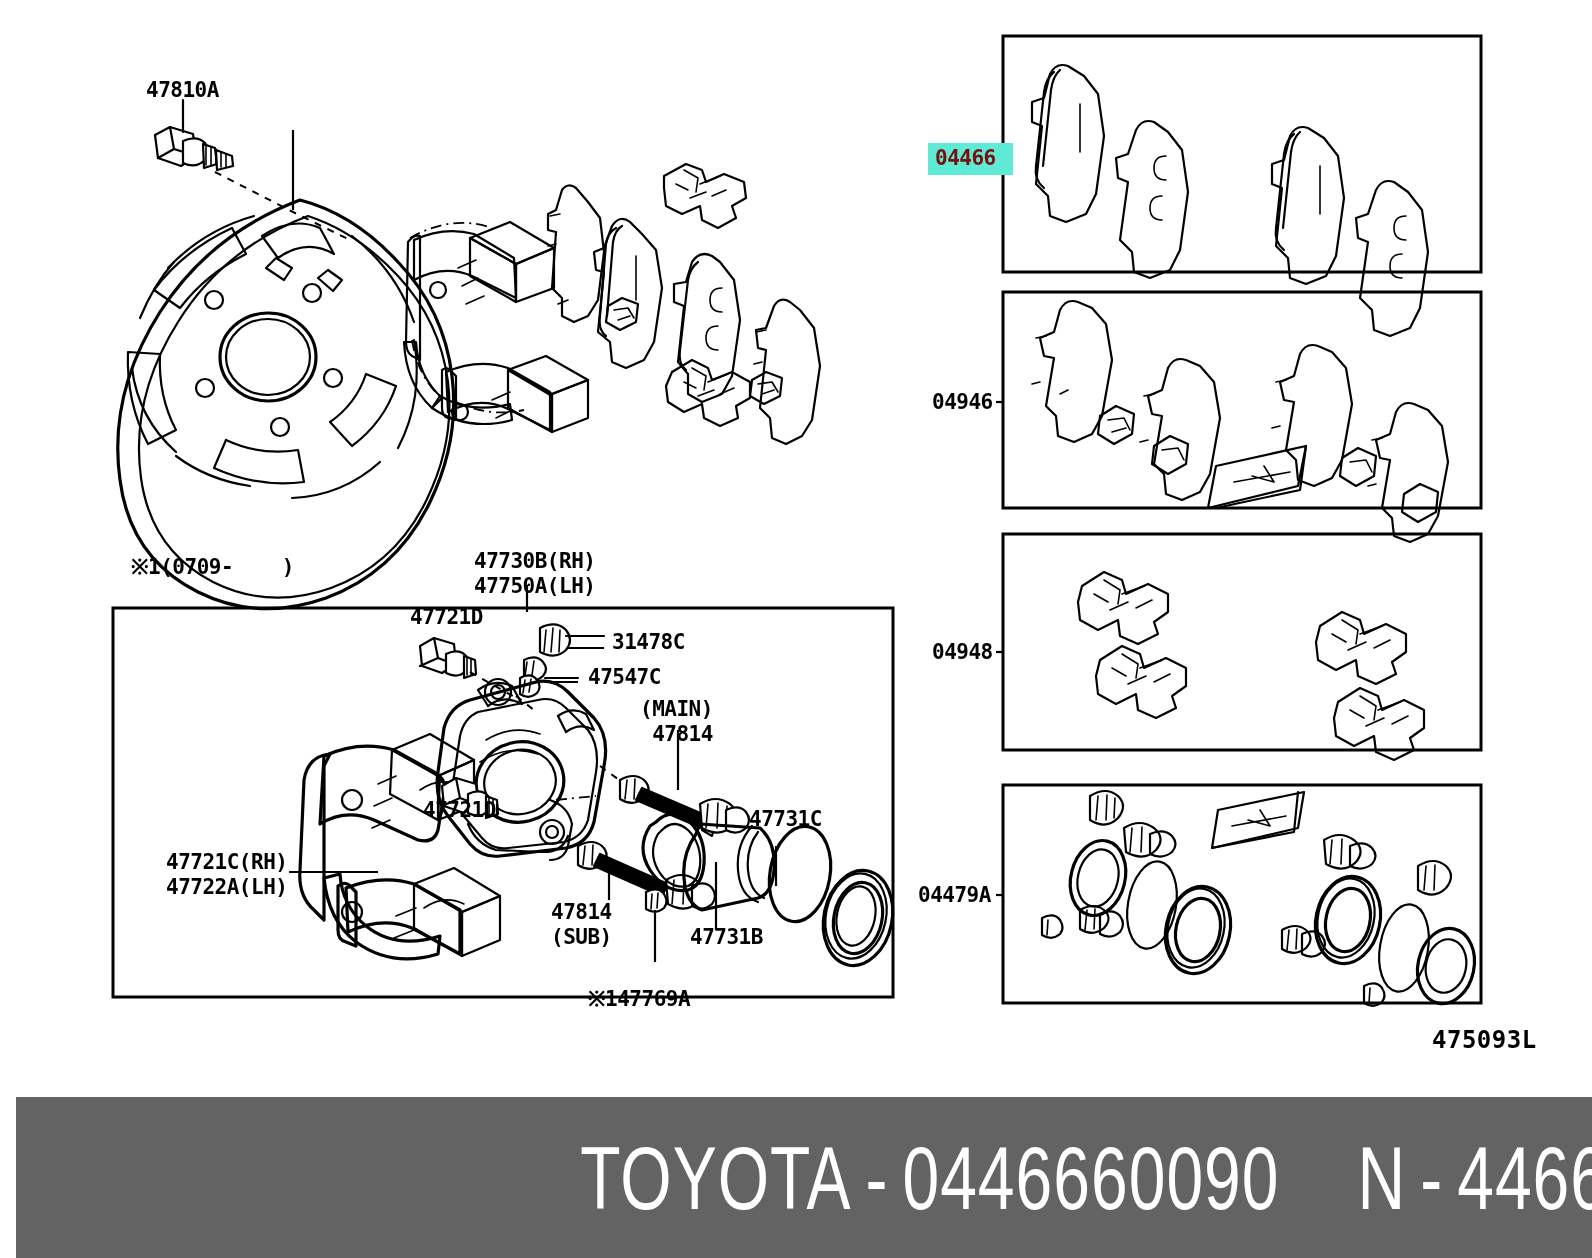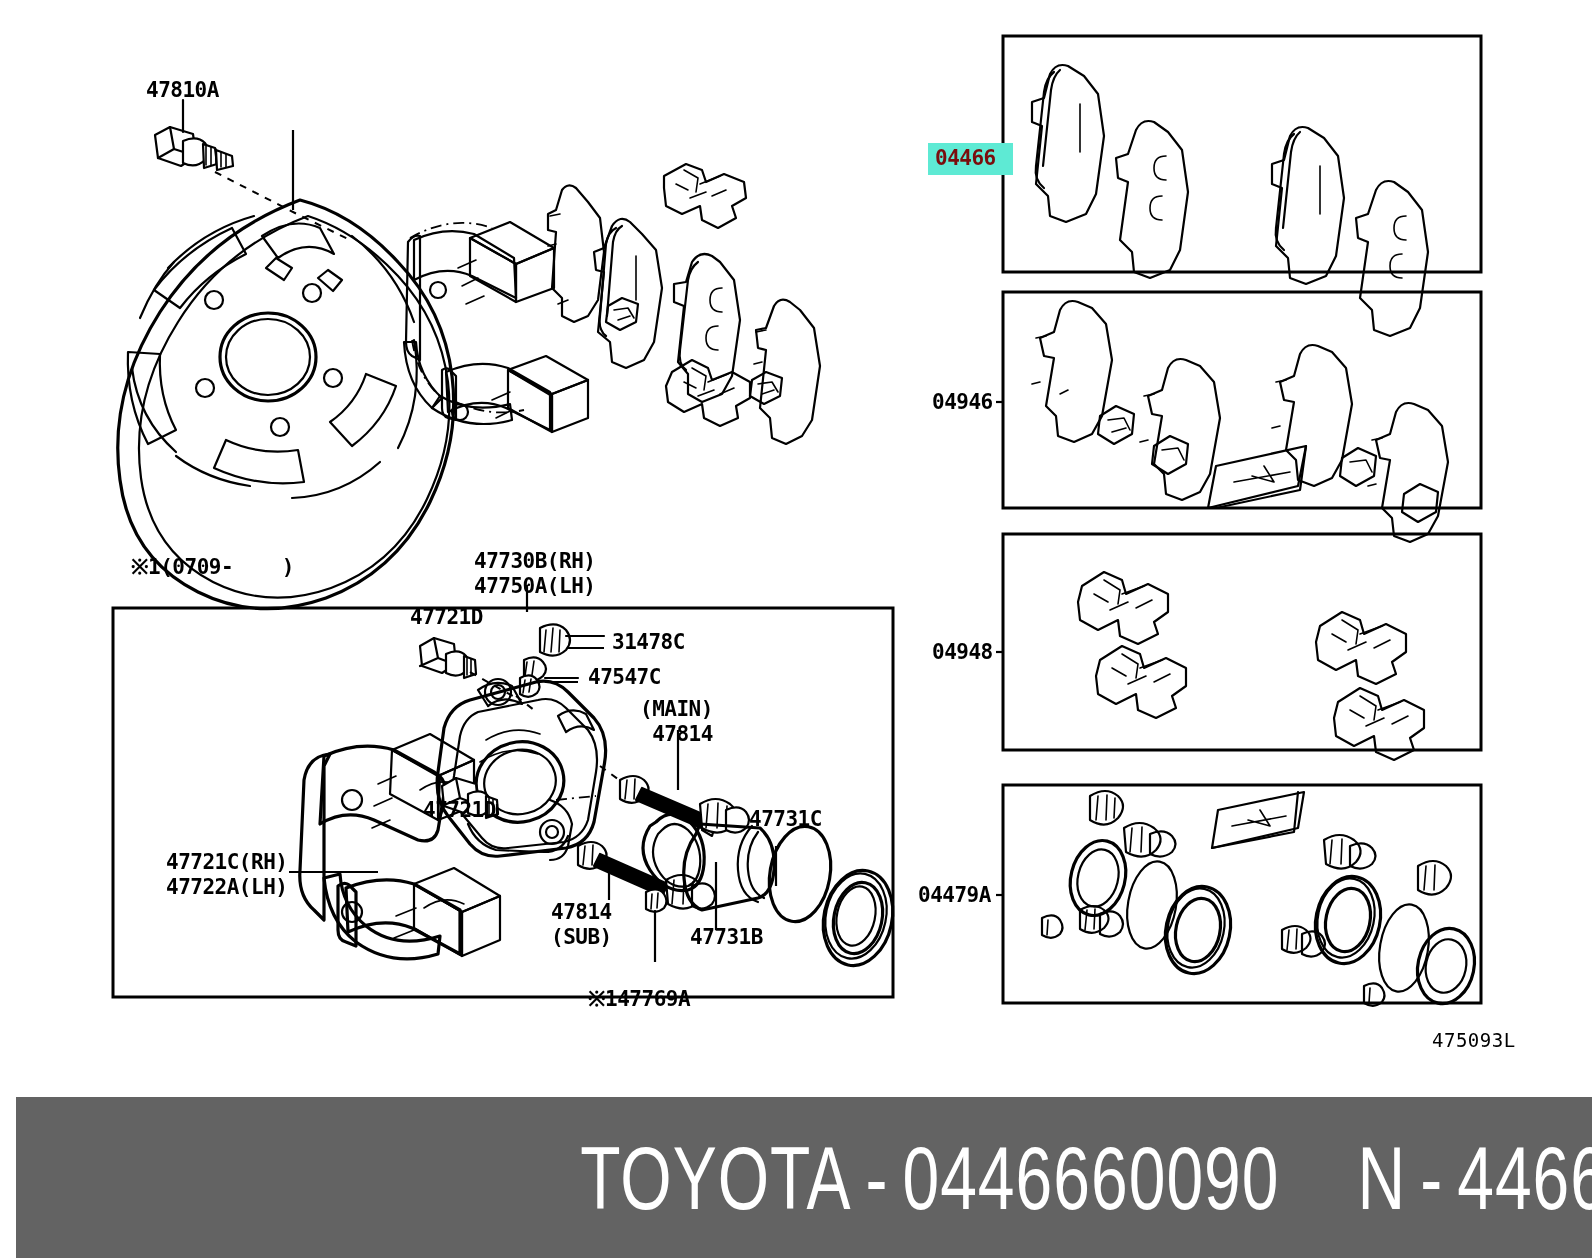--- a/index.html
+++ b/index.html
@@ -38,22 +38,22 @@
     color: #000000;
     white-space: pre;
     letter-spacing: -0.5px;
   }
   .lbl.hl {
     background: #5eead4;
     color: #7a0d0d;
     padding: 3px 17px 4px 7px;
   }
   .lbl.code {
-    font-size: 19px;
-    font-weight: normal;
+    font-size: 24px;
+    font-weight: bold;
     letter-spacing: 0.5px;
   }
   .footer {
     position: absolute;
     left: 16px;
     top: 1097px;
     width: 1592px;
     height: 161px;
     background: #636363;
     display: flex;

